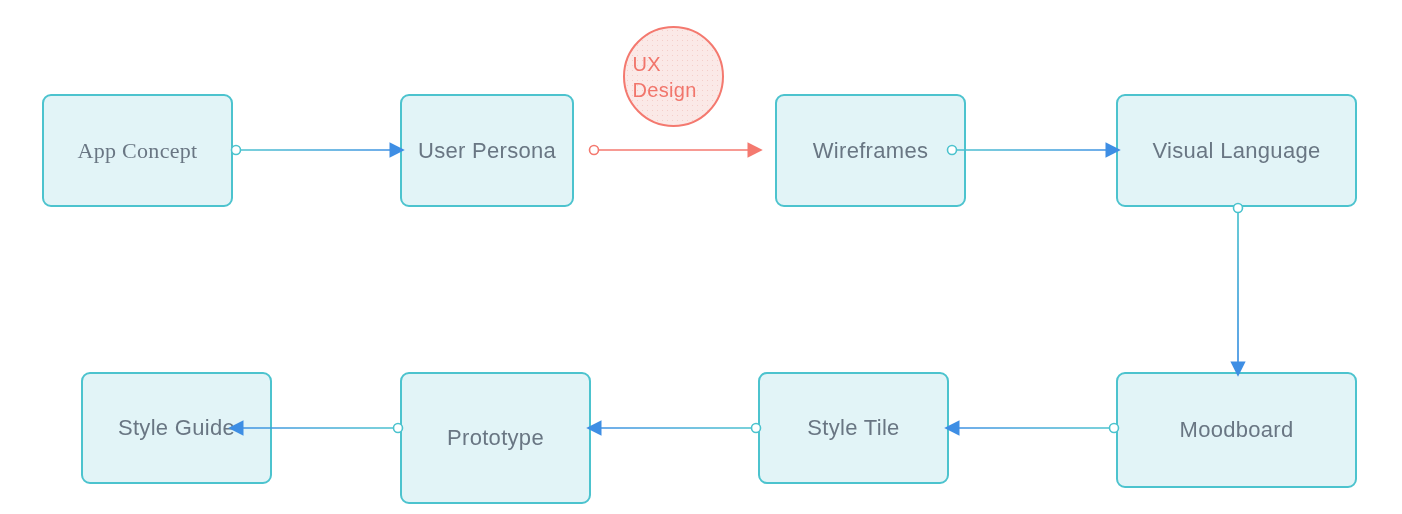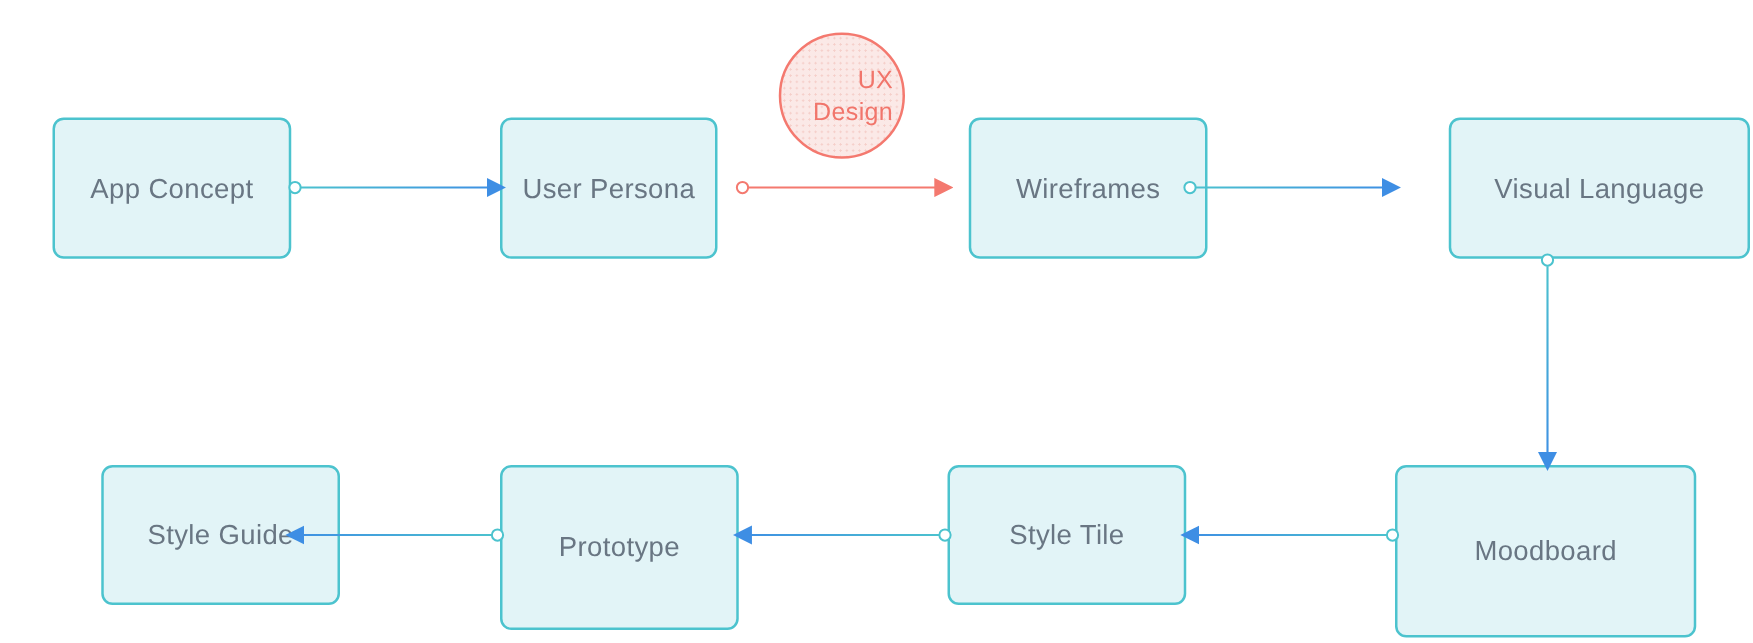--- a/index.html
+++ b/index.html
@@ -26,46 +26,46 @@
     border-radius: 9px;
     display: flex;
     align-items: center;
     justify-content: center;
     color: #697683;
     font-size: 22px;
     letter-spacing: 0.3px;
     cursor: default;
   }
   .node .label {
-    text-align: right;
+    text-align: left;
     white-space: nowrap;
   }
   .node.circle {
     border: 2px solid #F4796F;
     border-radius: 50%;
     color: #F1756B;
     font-size: 20px;
     line-height: 1.3;
     background-color: #FBE9E7;
     background-image: radial-gradient(#F5CEC9 0.8px, rgba(0,0,0,0) 0.9px);
     background-size: 5px 5px;
   }
   .node.circle .label {
     white-space: normal;
     width: 82px;
   }
   
-  #n-app-concept     { left: 42px;   top: 94px;  width: 191px; height: 113px; }
+  #n-app-concept     { left: 42px;   top: 94px;  width: 191px; height: 113px; font-family: Liberation Serif, serif; }
   #n-user-persona    { left: 400px;  top: 94px;  width: 174px; height: 113px; }
   #n-wireframes      { left: 775px;  top: 94px;  width: 191px; height: 113px; }
-  #n-visual-language { left: 1116px; top: 94px;  width: 241px; height: 113px; margin-left: 43px; }
+  #n-visual-language { left: 1116px; top: 94px;  width: 241px; height: 113px; }
   #n-style-guide     { left: 42px;   top: 372px; width: 191px; height: 112px; margin-left: 39px; }
   #n-prototype       { left: 400px;  top: 372px; width: 191px; height: 132px; }
   #n-style-tile      { left: 758px;  top: 372px; width: 191px; height: 112px; }
-  #n-moodboard       { left: 1116px; top: 372px; width: 241px; height: 138px; }
+  #n-moodboard       { left: 1116px; top: 372px; width: 241px; height: 116px; }
   #n-ux-design       { left: 623px;  top: 26px;  width: 101px; height: 101px; }
   svg.edges {
     position: absolute;
     inset: 0;
     width: 1402px;
     height: 514px;
   }
 </style>
 </head>
 <body>

